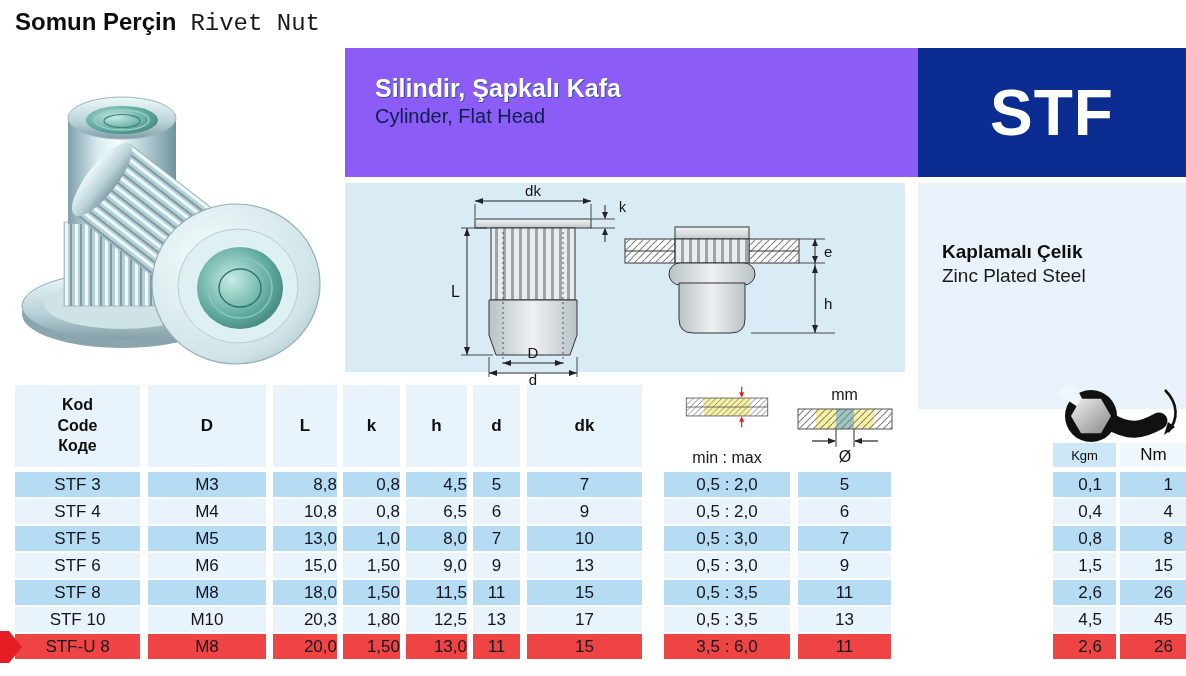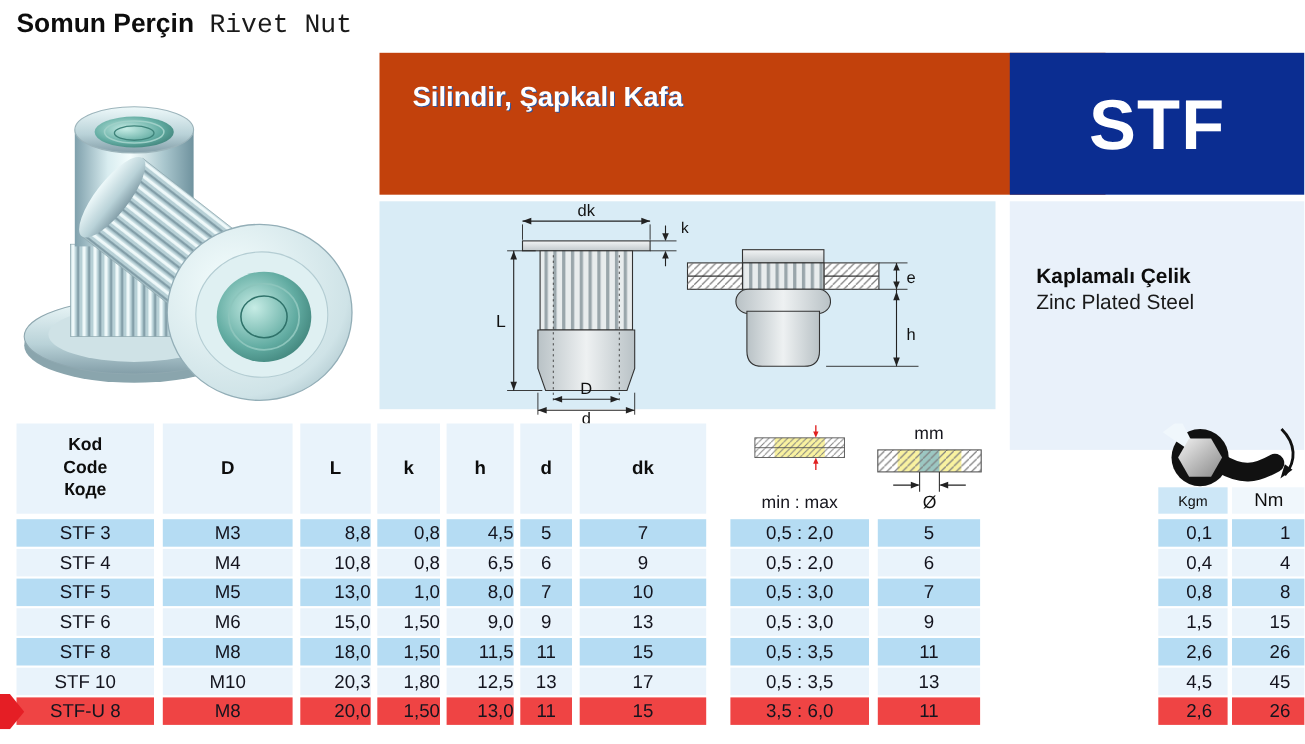--- a/index.html
+++ b/index.html
@@ -9,21 +9,21 @@
   
   .title-bar{position:absolute;left:15px;top:8px;white-space:nowrap;}
   .title-tr{font-size:24px;font-weight:bold;color:#0d0d0d;}
   .title-en{font-size:24px;font-weight:normal;color:#1a1a1a;margin-left:14px;font-family:Liberation Mono, monospace;}
 
   
   .photo{position:absolute;left:4px;top:52px;width:338px;height:330px;}
 
   
   .product-header{position:absolute;left:345px;top:48px;width:660px;height:129px;
-    background:#c2410c;padding:26px 0 16px 30px;box-sizing:border-box;}
+    background:#8b5cf6;padding:26px 0 16px 30px;box-sizing:border-box;}
   .ph-tr{font-size:25px;font-weight:bold;color:#ffffff;text-shadow:1px 1px 0 #31549c;}
   .ph-en{font-size:20px;color:#0c1f4e;margin-top:2px;}
 
   .series-box{position:absolute;left:918px;top:48px;width:268px;height:129px;background:#0b2d91;
     display:flex;align-items:center;justify-content:center;}
   .series-box span{font-size:64px;font-weight:bold;color:#ffffff;letter-spacing:1px;}
 
   
   .diagram-panel{position:absolute;left:345px;top:183px;width:560px;height:189px;background:#d9ecf6;}
   .front-view{position:absolute;left:78px;top:2px;}
@@ -126,20 +126,21 @@
         <ellipse cx="234" cy="234" rx="60" ry="57" fill="#dff0f2" stroke="#b4cdd3" stroke-width="1"></ellipse>
         <ellipse cx="236" cy="236" rx="43" ry="41" fill="url(#holeG)"></ellipse>
         <ellipse cx="236" cy="236" rx="32" ry="30" fill="none" stroke="#8cc5bc" stroke-width="1.6"></ellipse>
         <ellipse cx="236" cy="236" rx="21" ry="19" fill="none" stroke="#2f726a" stroke-width="1.4"></ellipse>
       </g>
     </svg>
   </div>
 
   <section class="product-header">
     <div class="ph-tr">Silindir, Şapkalı Kafa</div>
+    <div class="ph-en">Cylinder, Flat Head</div>
   </section>
 
   <section class="series-box">
     <span>STF</span>
   </section>
 
   <section class="diagram-panel">
     <svg class="front-view" width="210" height="200" viewBox="0 0 210 200">
       <defs>
         <linearGradient id="gA" x1="0" y1="0" x2="0" y2="1">

